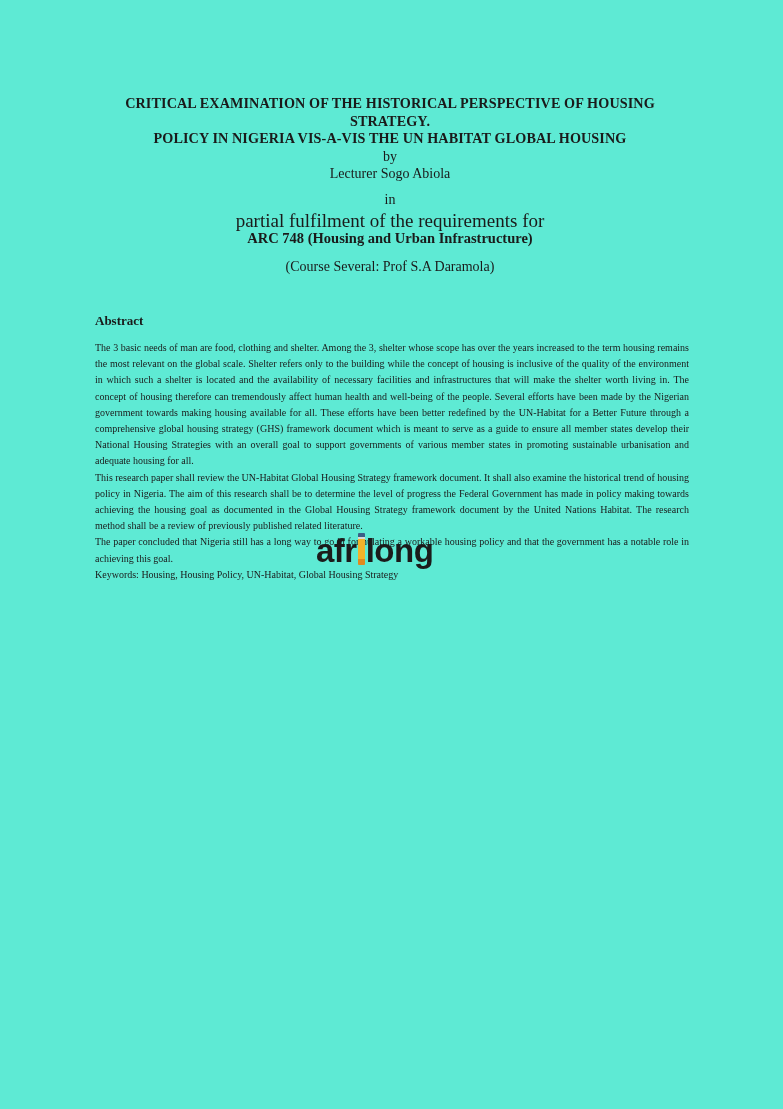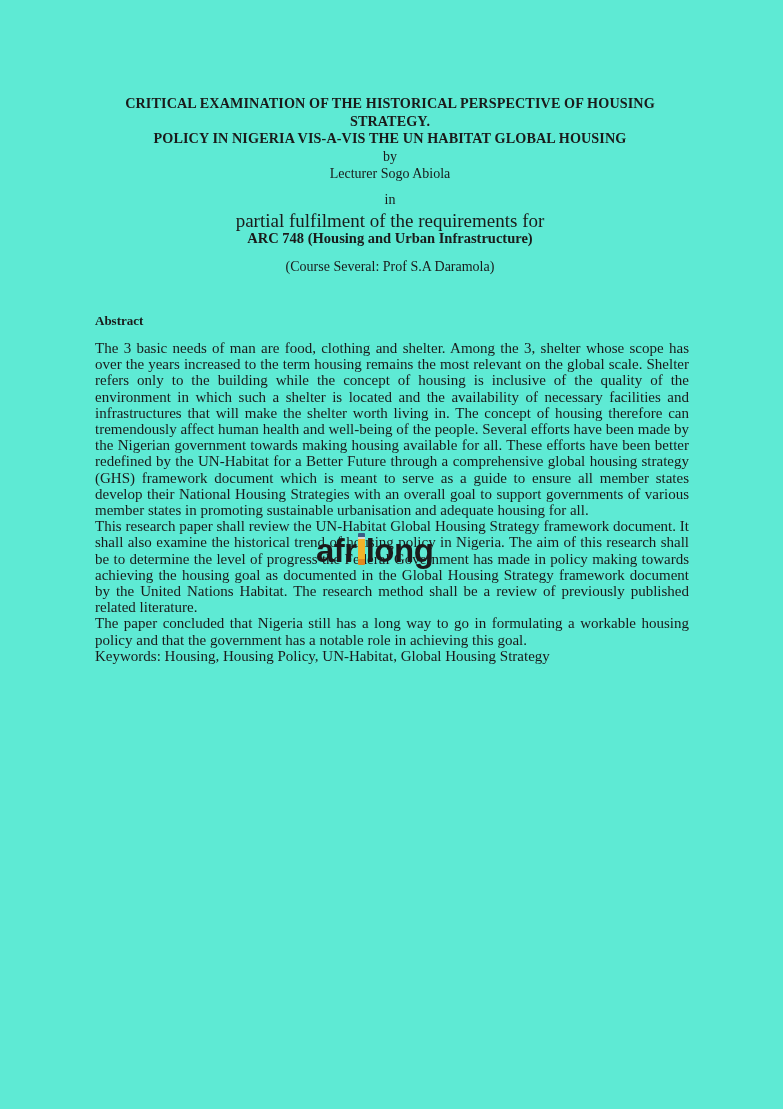--- a/index.html
+++ b/index.html
@@ -74,21 +74,21 @@
     top: 313px;
     font-weight: bold;
     font-size: 13px;
     margin: 0;
   }
   .abstract-body {
     position: absolute;
     left: 95px;
     top: 340px;
     width: 594px;
-    font-size: 15px;
+    font-size: 10px;
     line-height: 16.2px;
     text-align: justify;
   }
   .abstract-body p {
     margin: 0;
   }
   .keywords {
     font-weight: normal;
     margin: 0;
     text-align: left;

